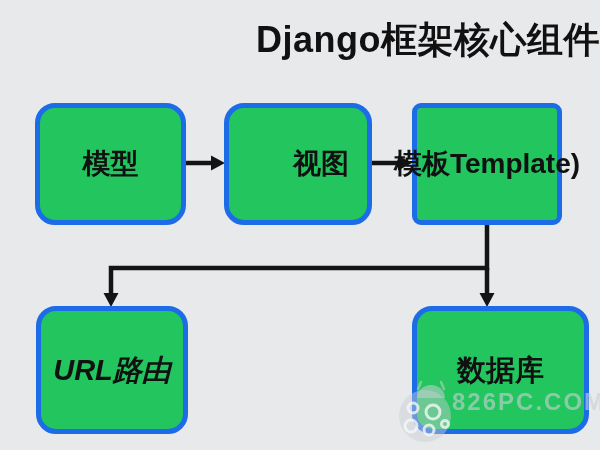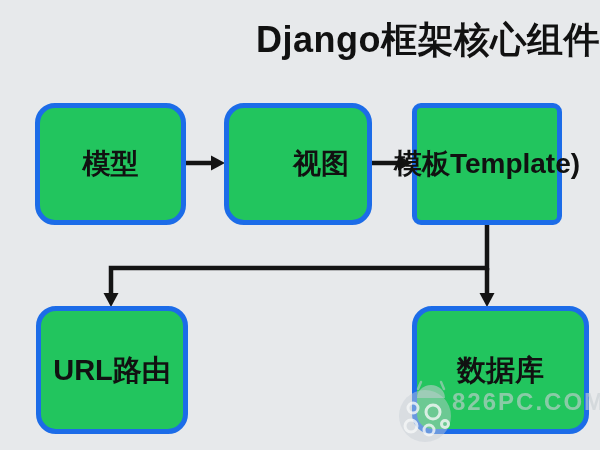--- a/index.html
+++ b/index.html
@@ -32,21 +32,21 @@
     text-align:center;
     font-weight:700;
     color:#111;
     font-size:28px;
     line-height:1.32;
   }
   .node span{white-space:nowrap;}
   .node-model   {left:35px;  top:103px; width:151px; height:122px;}
   .node-view    {left:224px; top:103px; width:148px; height:122px;padding-left:46px;}
   .node-template{left:412px; top:103px; width:150px; height:122px;border-radius:9px;}
-  .node-url     {left:36px;  top:306px; width:152px; height:128px; font-size:29px;}
+  .node-url     {left:36px;  top:306px; width:152px; height:128px; font-size:29px;font-style:italic;}
   .node-db      {left:412px; top:306px; width:177px; height:128px; font-size:29px;}
   .arrows{
     position:absolute;left:0;top:0;width:600px;height:450px;
     pointer-events:none;
   }
   .watermark{
     position:absolute;left:0;top:0;width:600px;height:450px;
     pointer-events:none;
   }
   .wm-text{

